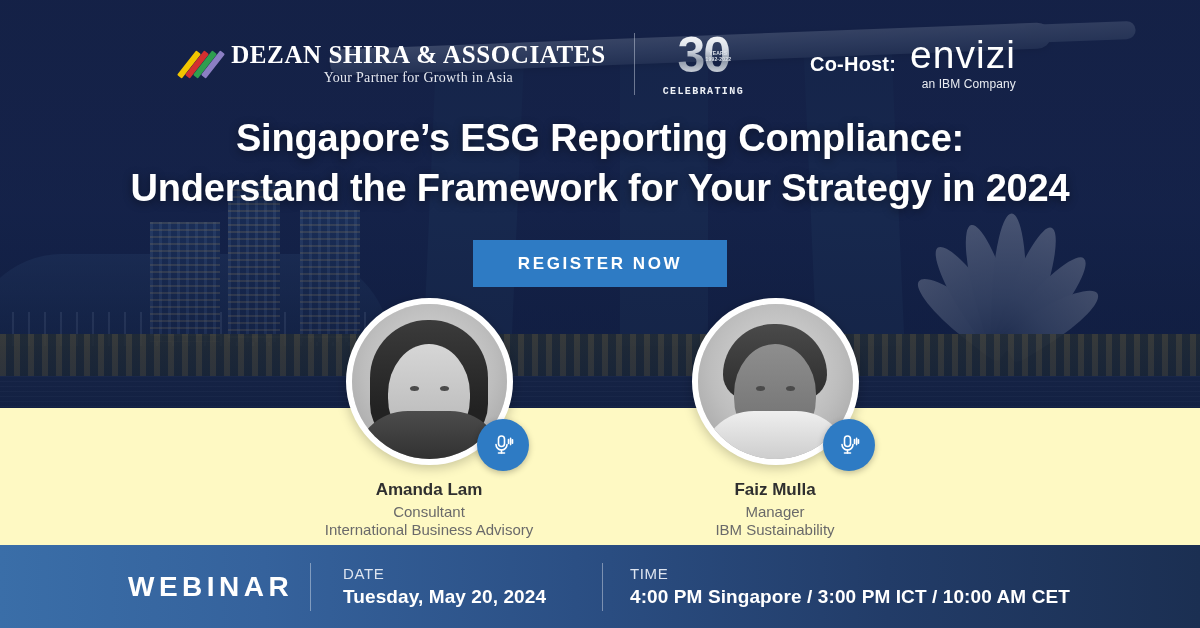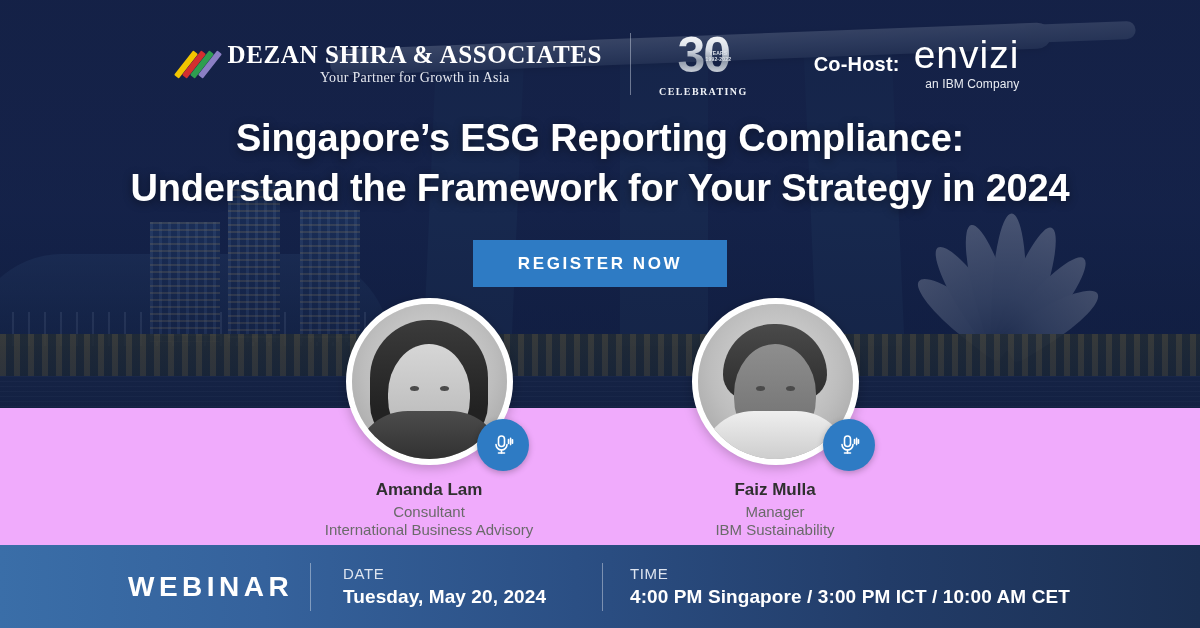--- a/index.html
+++ b/index.html
@@ -139,21 +139,21 @@
     letter-spacing:-2px;
     background:linear-gradient(180deg,#ffffff 0%,#d8dde6 38%,#8e98a8 62%,#e9edf3 100%);
     -webkit-background-clip:text; background-clip:text; color:transparent;
   }
   .anniv-years {
     position:absolute; right:-2px; top:20px;
     font-size:5px; line-height:1.15; font-weight:bold; letter-spacing:.2px;
     color:#dfe4ec; text-align:center;
   }
   .anniv-sub {
-    font-family:Liberation Serif, serif;
+    font-family:Liberation Mono, monospace;
     font-weight:bold; font-size:10px; letter-spacing:1.4px; color:#eef1f6;
     margin-top:7px;
   }
 
   
   .cohost { display:flex; align-items:center; gap:14px; margin-left:66px;justify-content:flex-end; }
   .cohost-label {
     font-size:20px; font-weight:bold; color:#ffffff; letter-spacing:.2px;
   }
   .envizi { display:flex; flex-direction:column; align-items:flex-end; }
@@ -178,21 +178,21 @@
     position:absolute; left:473px; top:240px; width:254px; height:47px;
     background:#2e7bc4; border:none; color:#ffffff;
     font-size:17px; font-weight:bold; letter-spacing:2.6px;
     cursor:pointer;
     display:flex; align-items:center; justify-content:center;
   }
 
   
   .speakers {
     position:absolute; left:0; top:408px; width:1200px; height:137px;
-    background:#f0abfc;
+    background:#fef9c3;
   }
   .spk {
     position:absolute; top:-110px; width:300px; text-align:center;
   }
   .spk-a { left:279px; }
   .spk-b { left:625px; }
   .photo-wrap { position:relative; width:167px; height:167px; margin:0 auto; }
   .photo {
     width:167px; height:167px; border-radius:50%;
     background:#e7e7e7;

